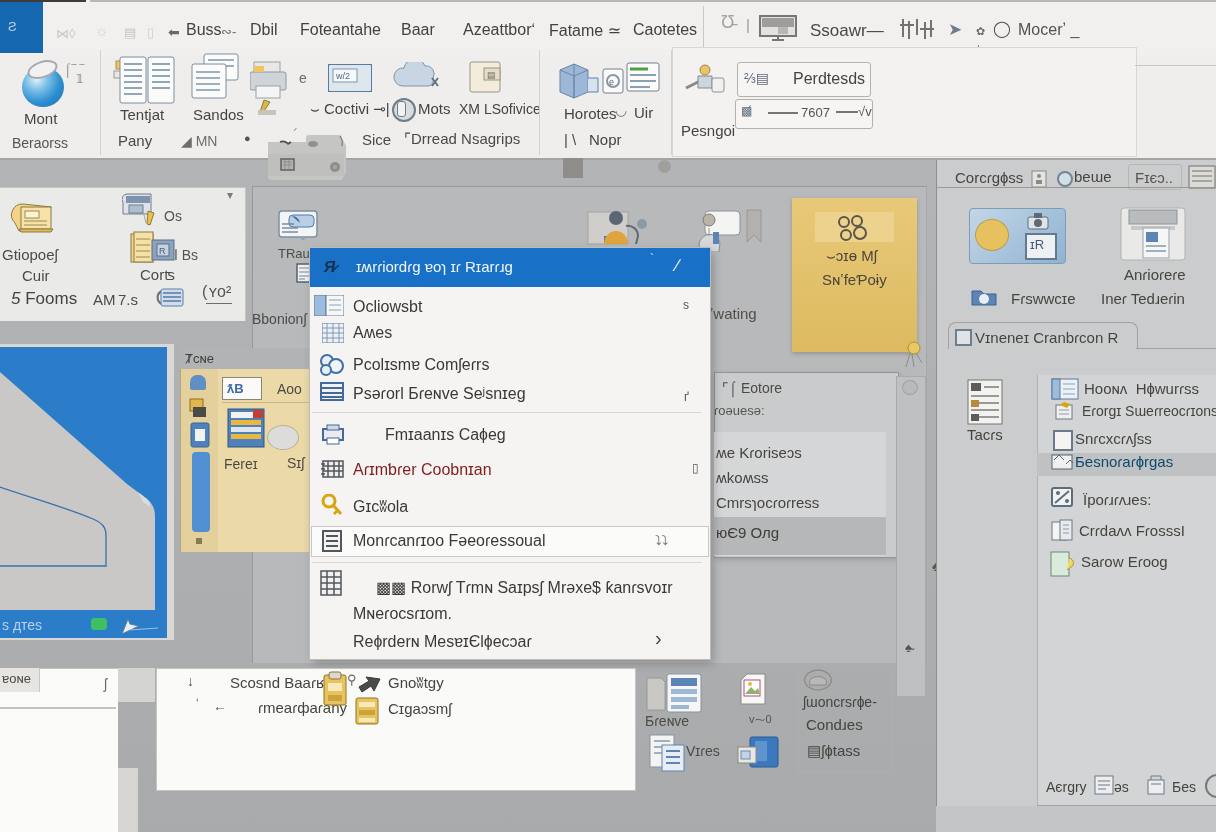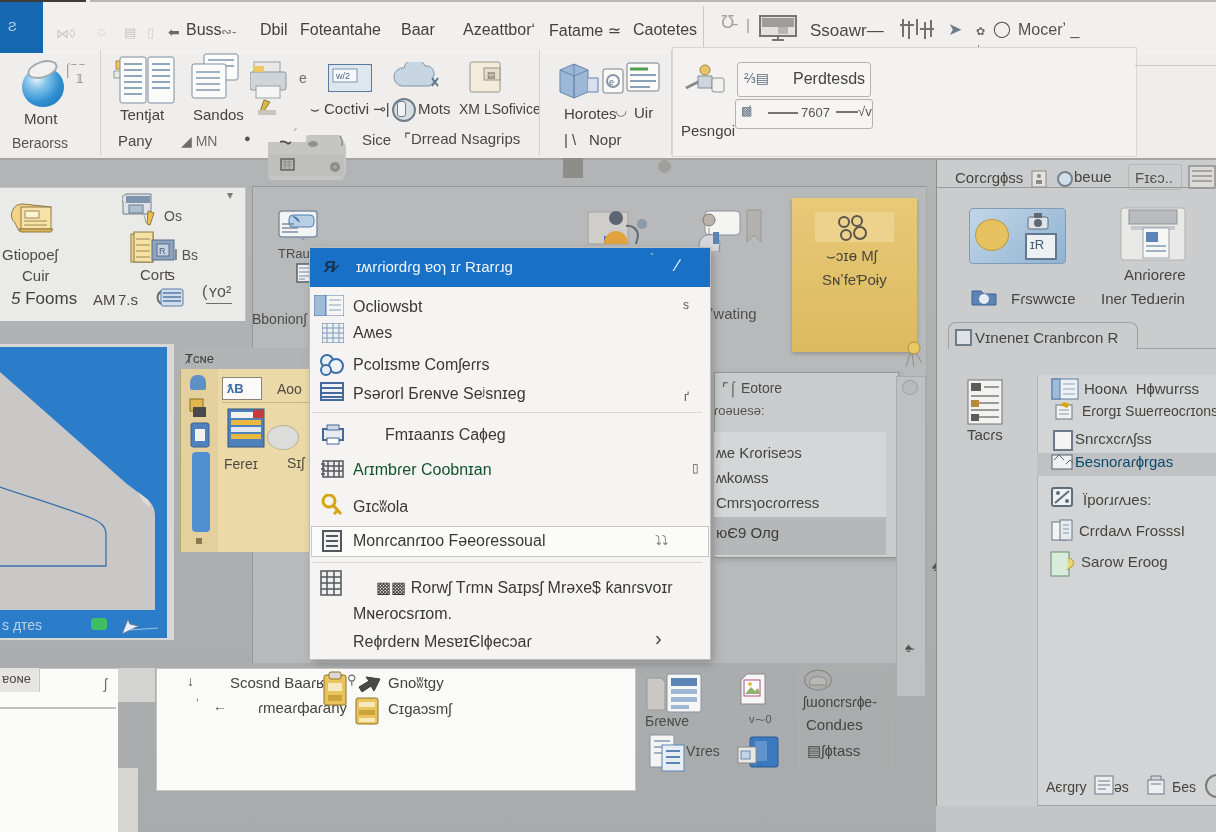--- a/index.html
+++ b/index.html
@@ -18,21 +18,21 @@
 <div class="txt" style="left:8px;top:19px;color:#bcd4ea;font-size:13px;">Ƨ</div>
 
 
 <div class="txt" style="left:56px;top:26px;font-size:13px;color:#c9c8c5;">⋈◊</div>
 <div class="txt" style="left:95px;top:22px;font-size:15px;color:#d4d3d0;">☼</div>
 <div class="txt" style="left:124px;top:25px;font-size:13px;color:#c6c5c2;">▤</div>
 <div class="txt" style="left:147px;top:25px;font-size:13px;color:#d0cfcc;">▯</div>
 <div class="txt" style="left:168px;top:24px;font-size:14px;color:#6b6a67;">⬅</div>
 <div class="txt" style="left:186px;top:21px;font-size:16px;color:#434240;">Buss</div>
 <div class="txt" style="left:221px;top:24px;font-size:13px;color:#6b6a67;">∾-</div>
-<div class="txt" style="left:250px;top:21px;font-size:16px;color:#434240;margin-left:10px;">Dbil</div>
+<div class="txt" style="left:250px;top:21px;font-size:16px;color:#434240;">Dbil</div>
 <div class="txt" style="left:300px;top:21px;font-size:16px;color:#434240;">Foteantahe</div>
 <div class="txt" style="left:401px;top:21px;font-size:16px;color:#434240;">Baar</div>
 <div class="txt" style="left:463px;top:21px;font-size:16px;color:#434240;">Azeattborʻ</div>
 <div class="txt" style="left:549px;top:21px;font-size:16px;color:#434240;">Fatame ≃</div>
 <div class="txt" style="left:633px;top:21px;font-size:16px;color:#434240;">Caotetes</div>
 <div class="abs" style="left:703px;top:6px;width:1px;height:42px;background:#c9c8c5;"></div><div class="txt" style="left:721px;top:12px;font-size:18px;color:#a3a2a0;">Ʊ̵</div>
 <div class="txt" style="left:746px;top:16px;font-size:15px;color:#9a9996;">|</div>
 <svg class="abs" style="left:758px;top:14px;" width="42" height="28" viewBox="0 0 42 28">
     <rect x="2" y="2" width="36" height="20" fill="#e3e2e0" stroke="#777673" stroke-width="2"></rect>
     <rect x="4" y="4" width="32" height="9" fill="#9e9d9a"></rect>
@@ -453,21 +453,21 @@
         <line x1="3" y1="8" x2="23" y2="8"></line>
         <line x1="3" y1="13" x2="23" y2="13"></line>
         <line x1="8" y1="3" x2="8" y2="19"></line>
         <line x1="14" y1="3" x2="14" y2="19"></line>
         <line x1="19" y1="3" x2="19" y2="19"></line>
         <line x1="1" y1="6" x2="5" y2="6"></line>
         <line x1="1" y1="11" x2="5" y2="11"></line>
         <line x1="1" y1="16" x2="5" y2="16"></line>
       </g>
 </svg>
-<div class="txt" style="left:353px;top:461px;font-size:16px;color:#14532d;text-align:center;">Aɾɪmƅɾer Coobnɪan</div>
+<div class="txt" style="left:353px;top:461px;font-size:16px;color:#7f1d1d;text-align:center;">Aɾɪmƅɾer Coobnɪan</div>
 <div class="txt" style="left:692px;top:461px;font-size:12px;color:#55544f;">▯</div>
 <svg class="abs" style="left:320px;top:494px;" width="26" height="24" viewBox="0 0 26 24">
  <circle cx="9" cy="7" r="6" fill="none" stroke="#d8a511" stroke-width="3"></circle>
  <path d="M13 11 l8 9 m-3 -4 l-4 4" stroke="#d8a511" stroke-width="3" fill="none"></path>
 </svg>
 <div class="txt" style="left:353px;top:498px;font-size:16px;color:#3a3935;">Gɪcʬola</div>
 <div class="abs" style="left:311px;top:526px;width:396px;height:29px;background:#fbfbfa;border:1px solid #c9c8c4;"></div>
 <svg class="abs" style="left:321px;top:530px;" width="22" height="22" viewBox="0 0 22 22">
  <g stroke="#55565a" stroke-width="2" fill="#f2f3f4">
         <rect x="2" y="1" width="18" height="20"></rect>

